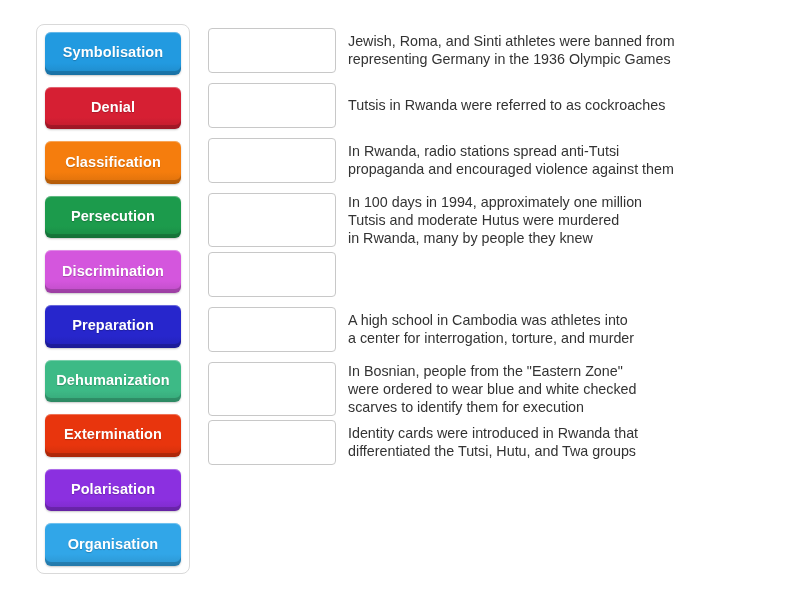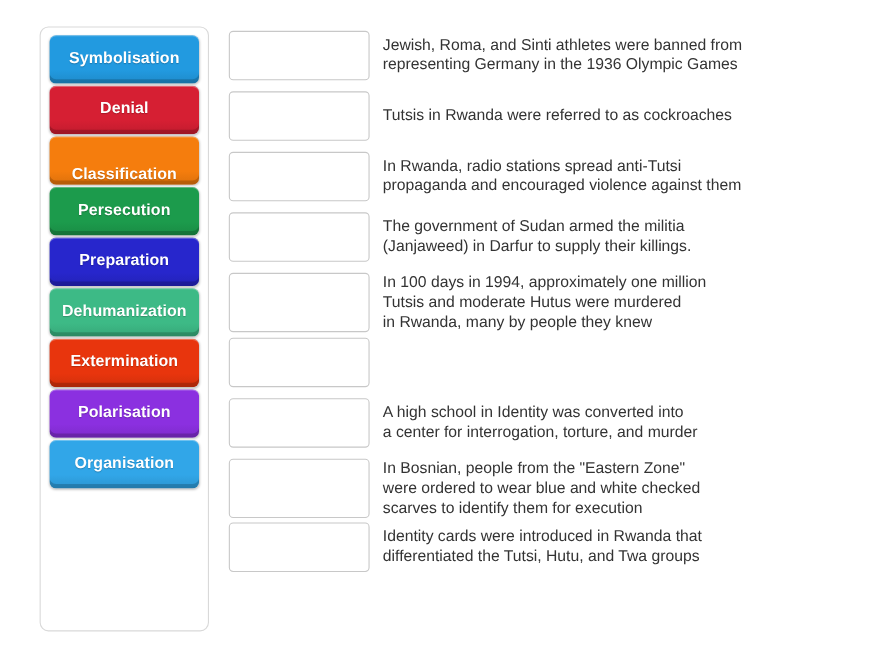--- a/index.html
+++ b/index.html
@@ -34,21 +34,21 @@
     background: #ffffff;
     padding: 7px 8px;
     display: flex;
     flex-direction: column;
     justify-content: flex-start;
   }
 
   .tile {
     position: relative;
     height: 44px;
-    margin-bottom: 2px;
+    margin-bottom: 12px;
     border-radius: 6px;
     display: flex;
     align-items: center;
     justify-content: center;
     color: #ffffff;
     font-size: 14.5px;
     font-weight: bold;
     letter-spacing: 0.1px;
     text-align: center;
     line-height: 1.1;
@@ -115,26 +115,29 @@
 
 <div class="stage">
 
   <div class="tiles-panel">
     <div class="tile" style="background: linear-gradient(rgb(34, 154, 224) 0%, rgb(34, 154, 224) 72%, rgba(0, 0, 0, 0.1) 100%), rgb(34, 154, 224);">
       <span class="tile-label">Symbolisation</span>
     </div>
     <div class="tile" style="background: linear-gradient(rgb(214, 31, 51) 0%, rgb(214, 31, 51) 72%, rgba(0, 0, 0, 0.1) 100%), rgb(214, 31, 51);">
       <span class="tile-label">Denial</span>
     </div>
-    <div class="tile" style="background: linear-gradient(rgb(245, 125, 13) 0%, rgb(245, 125, 13) 72%, rgba(0, 0, 0, 0.1) 100%), rgb(245, 125, 13); align-items: flex-end;">
+    <div class="tile" style="background: linear-gradient(rgb(245, 125, 13) 0%, rgb(245, 125, 13) 72%, rgba(0, 0, 0, 0.1) 100%), rgb(245, 125, 13);">
       <span class="tile-label">Classification</span>
     </div>
     <div class="tile" style="background: linear-gradient(rgb(28, 155, 76) 0%, rgb(28, 155, 76) 72%, rgba(0, 0, 0, 0.1) 100%), rgb(28, 155, 76);">
       <span class="tile-label">Persecution</span>
     </div>
+    <div class="tile" style="background: linear-gradient(rgb(212, 86, 221) 0%, rgb(212, 86, 221) 72%, rgba(0, 0, 0, 0.1) 100%), rgb(212, 86, 221);">
+      <span class="tile-label">Discrimination</span>
+    </div>
     <div class="tile" style="background: linear-gradient(rgb(39, 38, 204) 0%, rgb(39, 38, 204) 72%, rgba(0, 0, 0, 0.1) 100%), rgb(39, 38, 204);">
       <span class="tile-label">Preparation</span>
     </div>
     <div class="tile" style="background: linear-gradient(rgb(61, 186, 134) 0%, rgb(61, 186, 134) 72%, rgba(0, 0, 0, 0.1) 100%), rgb(61, 186, 134);">
       <span class="tile-label">Dehumanization</span>
     </div>
     <div class="tile" style="background: linear-gradient(rgb(232, 53, 13) 0%, rgb(232, 53, 13) 72%, rgba(0, 0, 0, 0.1) 100%), rgb(232, 53, 13);">
       <span class="tile-label">Extermination</span>
     </div>
     <div class="tile" style="background: linear-gradient(rgb(139, 48, 224) 0%, rgb(139, 48, 224) 72%, rgba(0, 0, 0, 0.1) 100%), rgb(139, 48, 224);">
@@ -157,40 +160,35 @@
       <div class="dropzone"></div>
       <div class="row-text">Tutsis in Rwanda were referred to as cockroaches</div>
     </div>
 
     <div class="row h2">
       <div class="dropzone"></div>
       <div class="row-text">In Rwanda, radio stations spread anti-Tutsi
 propaganda and encouraged violence against them</div>
     </div>
 
-    <div class="row h2">
-      <div class="dropzone"></div>
-      <div class="row-text">The government of Sudan armed the militia
-(Janjaweed) in Darfur to supply their killings.</div>
-    </div>
 
     <div class="row h3">
       <div class="dropzone"></div>
       <div class="row-text">In 100 days in 1994, approximately one million
 Tutsis and moderate Hutus were murdered
 in Rwanda, many by people they knew</div>
     </div>
 
     <div class="row h2">
       <div class="dropzone"></div>
     </div>
 
     <div class="row h2">
       <div class="dropzone"></div>
-      <div class="row-text">A high school in Identity was converted into
+      <div class="row-text">A high school in Cambodia was athletes into
 a center for interrogation, torture, and murder</div>
     </div>
 
 
     <div class="row h3">
       <div class="dropzone"></div>
       <div class="row-text">In Bosnian, people from the "Eastern Zone"
 were ordered to wear blue and white checked
 scarves to identify them for execution</div>
     </div>

